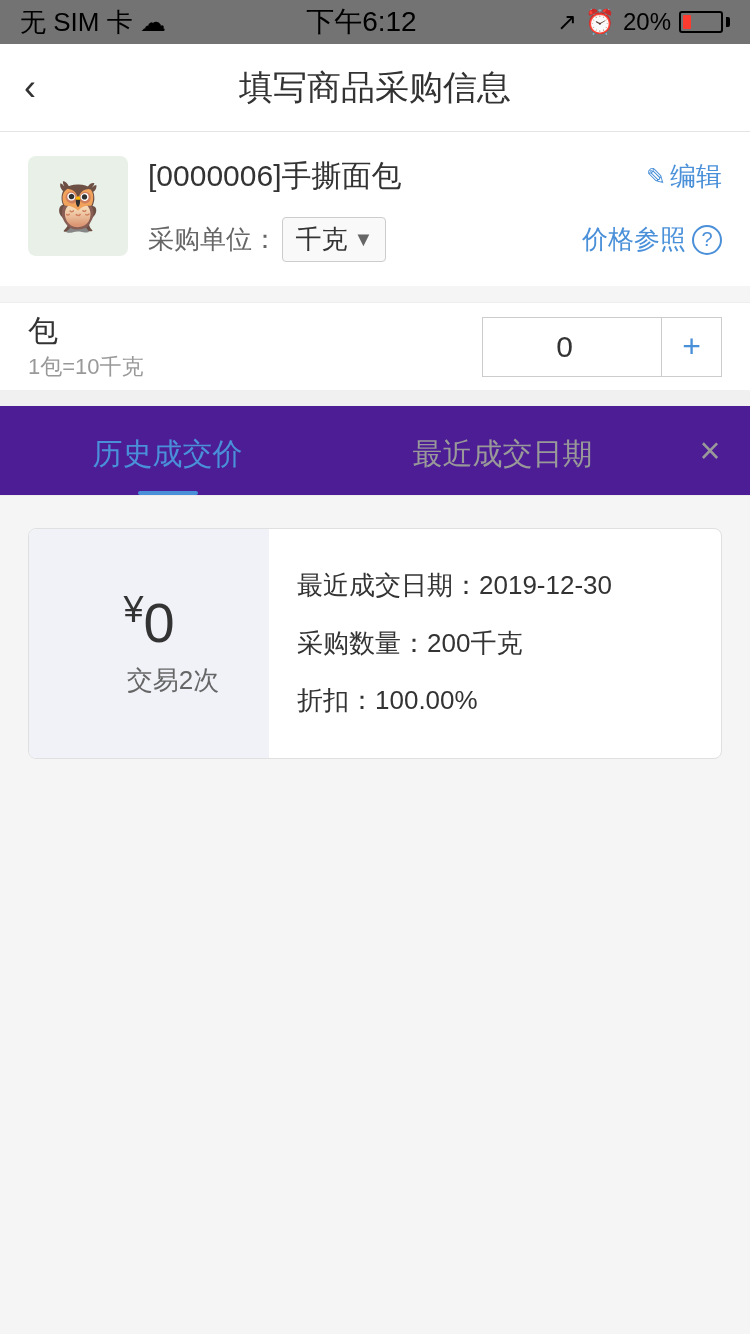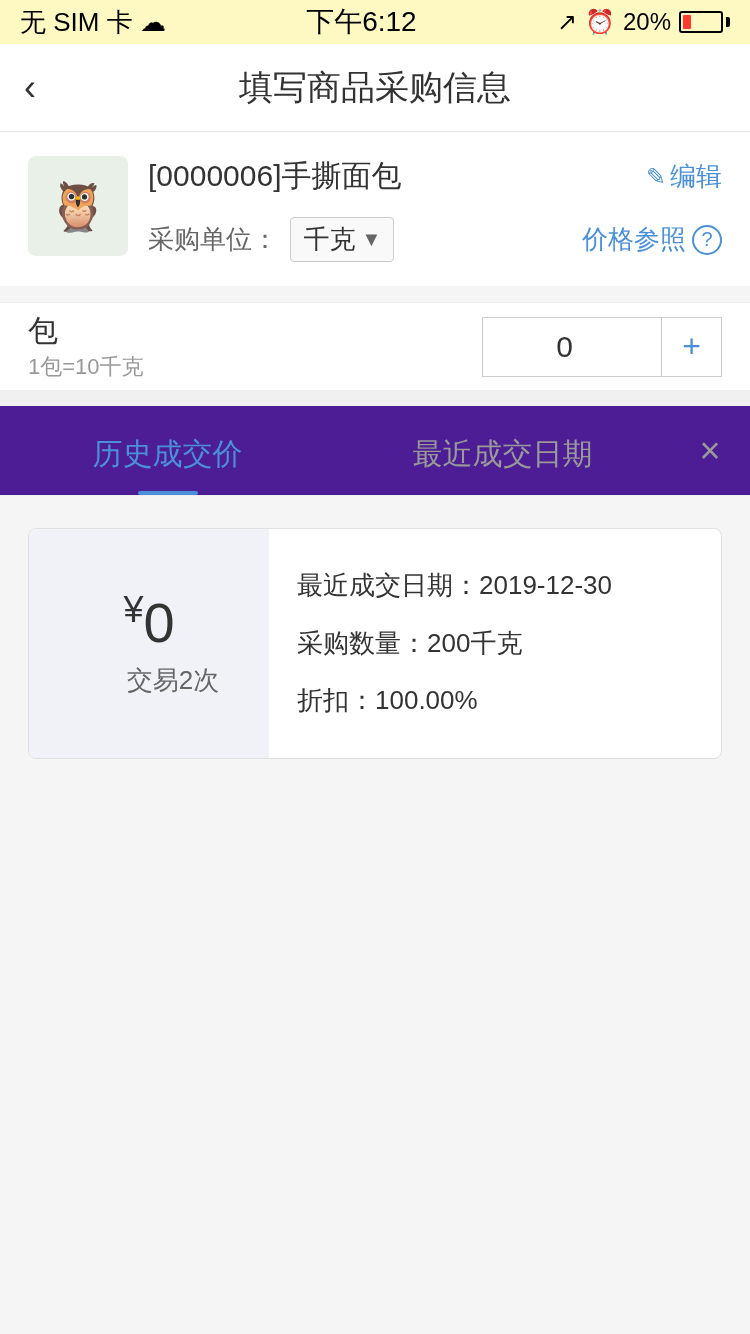--- a/index.html
+++ b/index.html
@@ -9,21 +9,21 @@
       min-height: 1334px;
       font-family: -apple-system, "PingFang SC", "Helvetica Neue", sans-serif;
       background: #f5f5f5;
       position: relative;
       overflow-x: hidden;
     }
 
     
     .status-bar {
       height: 44px;
-      background: #fef9c3;
+      background: #737373;
       display: flex;
       align-items: center;
       justify-content: space-between;
       padding: 0 20px;
       font-size: 26px;
     }
     .status-left {
       display: flex;
       align-items: center;
       gap: 8px;
@@ -152,21 +152,20 @@
       color: #666;
     }
     .unit-selector {
       display: inline-flex;
       align-items: center;
       border: 1px solid #ccc;
       border-radius: 4px;
       padding: 4px 12px;
       font-size: 26px;
       color: #333;
-      margin-left: 8px;
       background: #f9f9f9;
       cursor: pointer;
     }
     .unit-arrow {
       font-size: 20px;
       margin-left: 6px;
       color: #666;
     }
     .price-ref {
       font-size: 26px;

